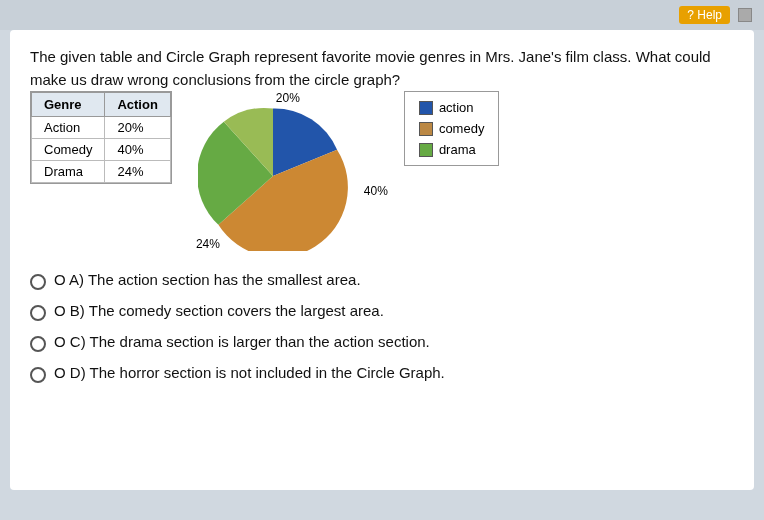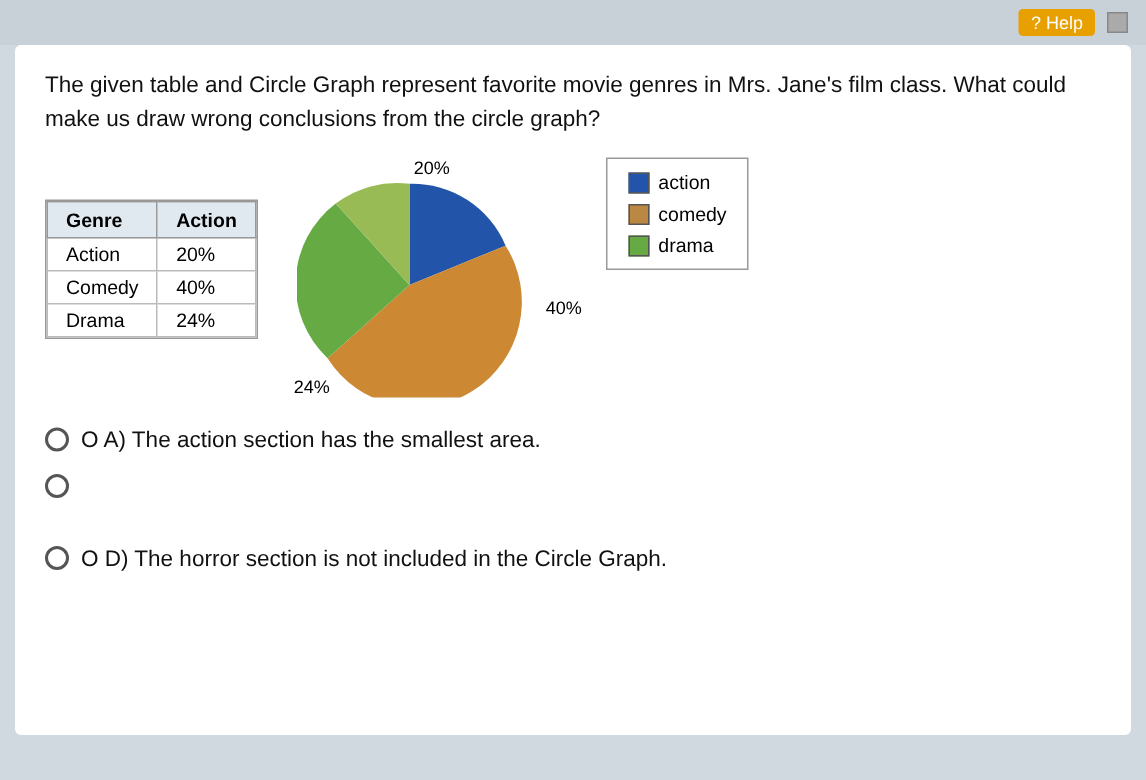--- a/index.html
+++ b/index.html
@@ -33,32 +33,30 @@
     .main-content {
       background: white;
       margin: 0 10px 10px 10px;
       padding: 16px 20px;
       border-radius: 4px;
       min-height: 460px;
     }
     .question-text {
       font-size: 15px;
       line-height: 1.5;
-      margin-bottom: 14px;
       color: #111;
     }
     .chart-section {
       display: flex;
       gap: 16px;
       margin-bottom: 18px;
       align-items: flex-start;
     }
     .table-container {
       border: 1px solid #999;
-      margin-top: 28px;
     }
     .genre-table {
       border-collapse: collapse;
       font-size: 13px;
     }
     .genre-table th {
       background: #e0e8f0;
       border: 1px solid #999;
       padding: 4px 12px;
       font-weight: bold;
@@ -113,21 +111,21 @@
       flex-shrink: 0;
     }
     .answer-options {
       display: flex;
       flex-direction: column;
       gap: 10px;
       margin-top: 8px;
     }
     .answer-option {
       display: flex;
-      align-items: flex-start;
+      align-items: flex-end;
       gap: 8px;
       font-size: 15px;
       color: #111;
     }
     .radio-circle {
       width: 16px;
       height: 16px;
       border: 2px solid #555;
       border-radius: 50%;
       flex-shrink: 0;
@@ -211,19 +209,24 @@
       </div>
   </div>
 
   <div class="answer-options" id="answer-options">
       <div class="answer-option">
         <div class="radio-circle"></div>
         <span class="answer-text"><strong>O A)</strong> The action section has the smallest area.</span>
       </div>
       <div class="answer-option">
         <div class="radio-circle"></div>
-      </div>
-      <div class="answer-option" style="overflow: hidden; max-height: 24px; margin-top: 20px;">
+        <span class="answer-text"><strong>O B)</strong> The comedy section covers the largest area.</span>
+      </div>
+      <div class="answer-option">
+        <div class="radio-circle"></div>
+        <span class="answer-text"><strong>O C)</strong> The drama section is larger than the action section.</span>
+      </div>
+      <div class="answer-option" style="overflow: hidden; max-height: 24px;">
         <div class="radio-circle"></div>
         <span class="answer-text"><strong>O D)</strong> The horror section is not included in the Circle Graph.</span>
       </div>
     </div>
 </div>
 
 </body></html>

